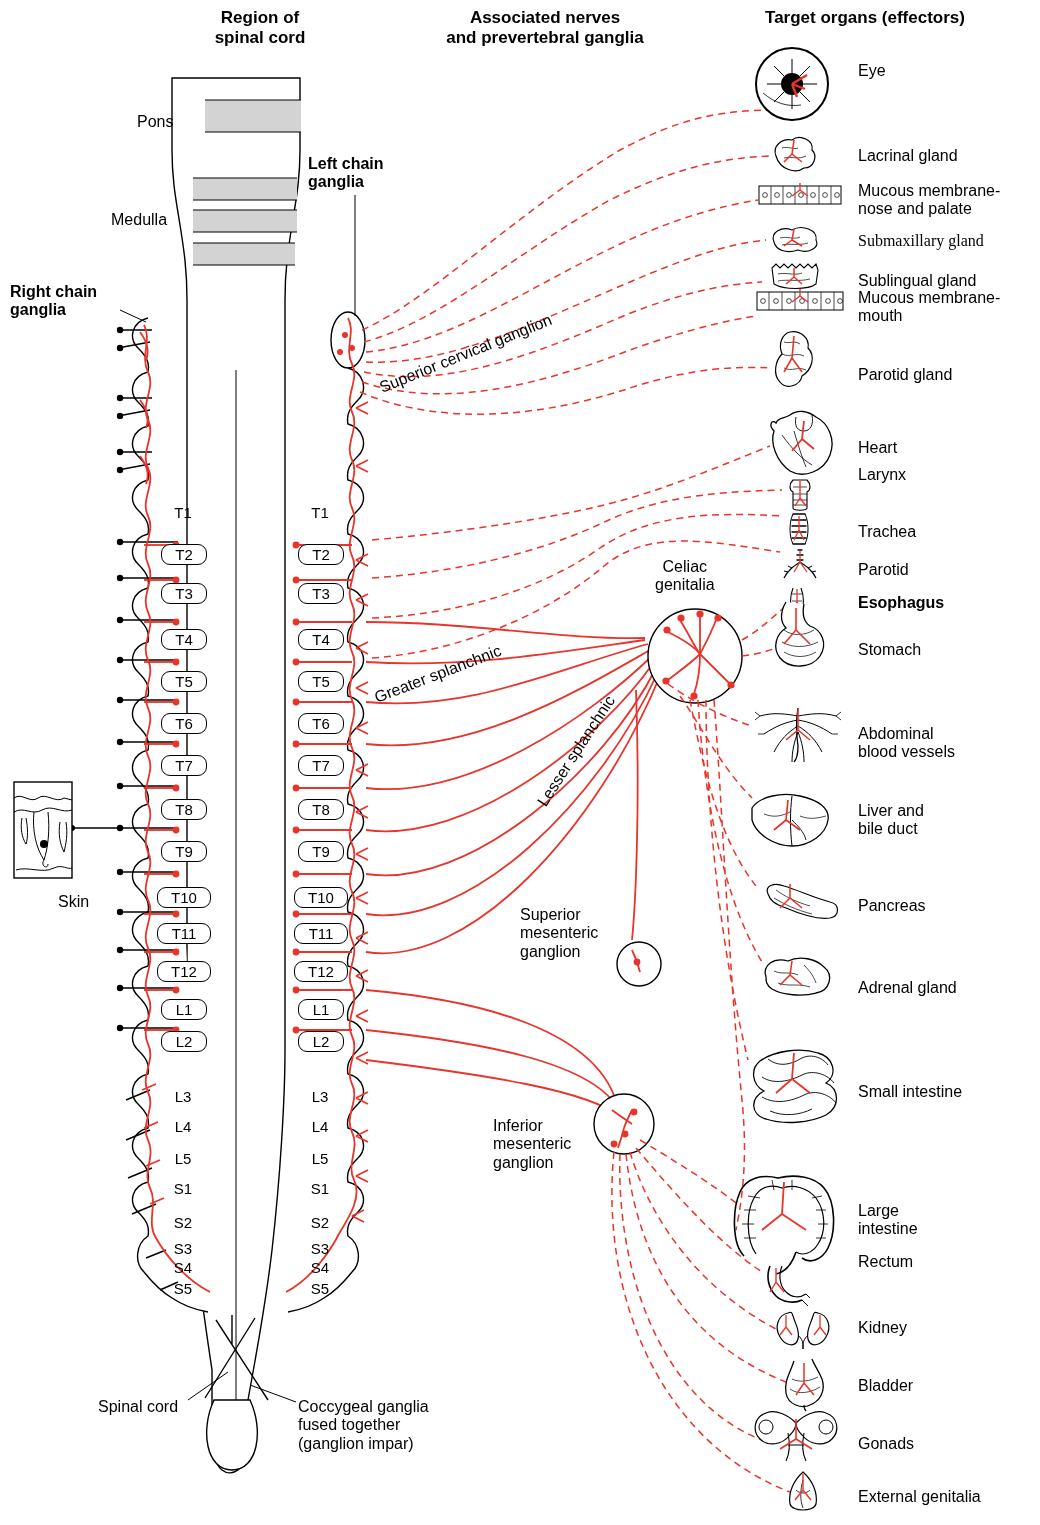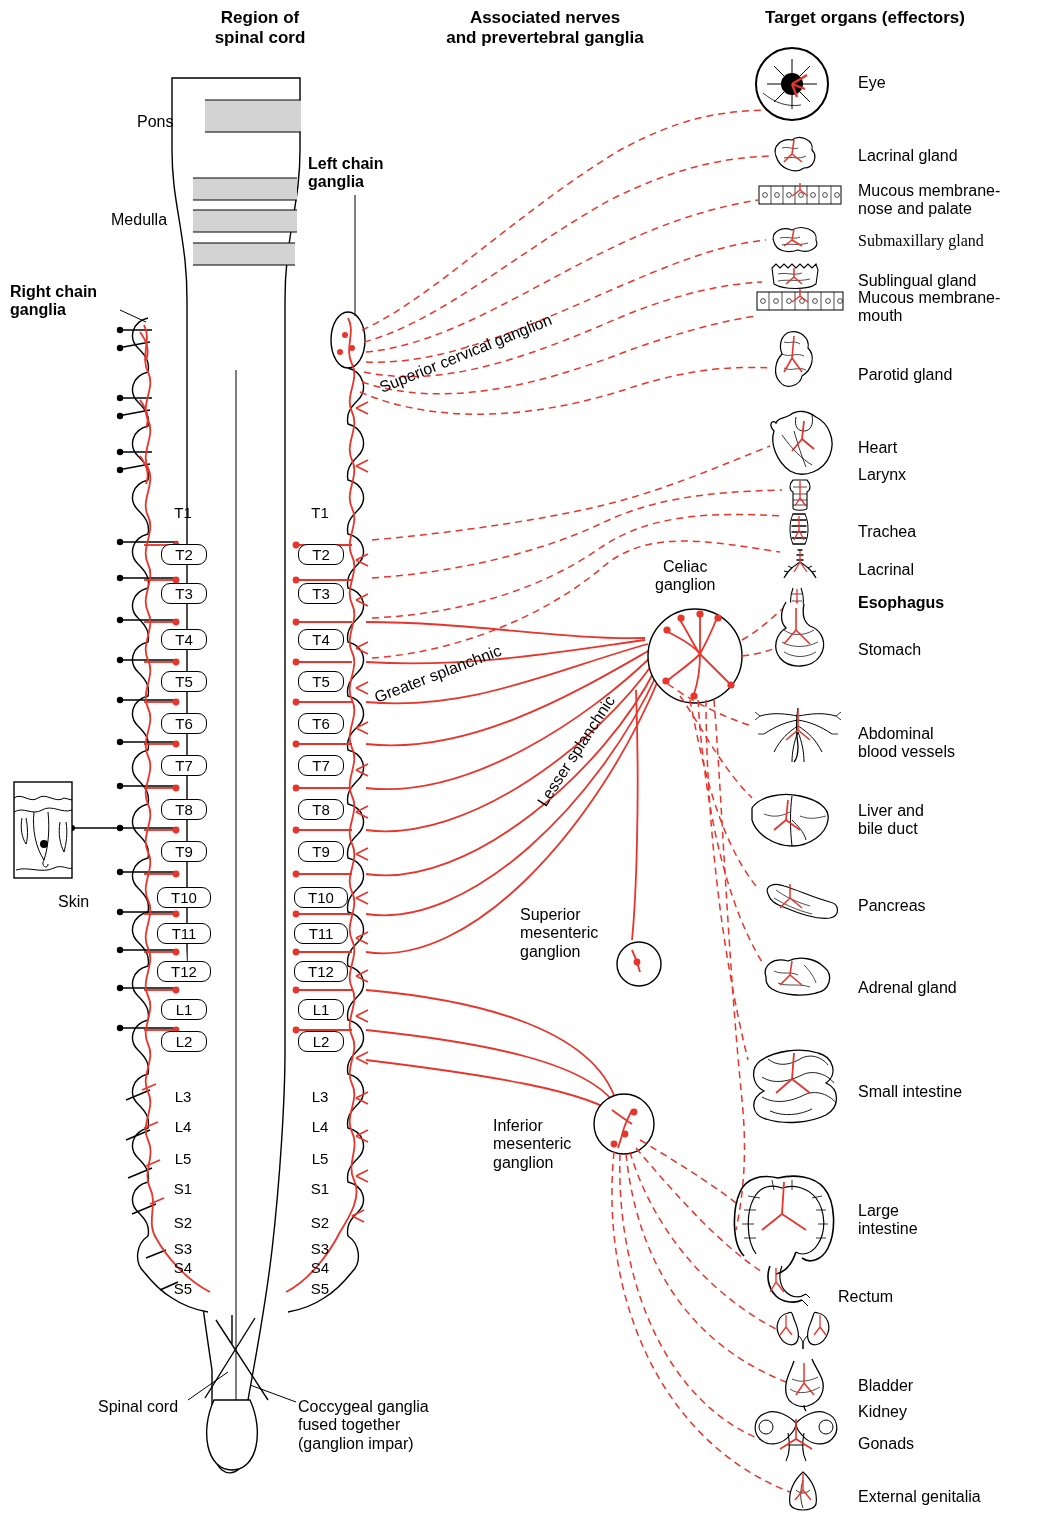--- a/index.html
+++ b/index.html
@@ -464,21 +464,21 @@
 
   <div class="lbl bold" style="left:10px;top:283px;">Right chain
 ganglia</div>
   <div class="lbl bold" style="left:308px;top:155px;">Left chain
 ganglia</div>
 
   <div class="lbl rot" style="left:377px;top:380px;transform:rotate(-22deg);">Superior cervical ganglion</div>
   <div class="lbl rot" style="left:372px;top:690px;transform:rotate(-21deg);">Greater splanchnic</div>
   <div class="lbl rot" style="left:534px;top:800px;transform:rotate(-57deg);">Lesser splanchnic</div>
   <div class="lbl" style="left:655px;top:558px;text-align:center;">Celiac
-ganglion</div>
+genitalia</div>
   <div class="lbl" style="left:520px;top:906px;">Superior
 mesenteric
 ganglion</div>
   <div class="lbl" style="left:493px;top:1117px;">Inferior
 mesenteric
 ganglion</div>
 
   <div class="lbl" style="left:58px;top:893px;">Skin</div>
   <div class="lbl" style="left:98px;top:1398px;">Spinal cord</div>
   <div class="lbl" style="left:298px;top:1398px;">Coccygeal ganglia
@@ -537,21 +537,21 @@
   <div id="organ-layer">
       <div class="organ" style="left: 753px; top: 45px;">
         <svg width="78" height="78" viewBox="0 0 78 78">
           <circle cx="39" cy="39" r="36" fill="#fff" stroke="#000" stroke-width="2"></circle>
           <circle cx="39" cy="39" r="11" fill="#000"></circle>
           <path d="M39 28 L39 14 M39 50 L39 64 M28 39 L14 39 M50 39 L64 39 M31 31 L21 21 M47 47 L57 57 M47 31 L57 21 M31 47 L21 57" stroke="#000" stroke-width="1"></path>
           <path d="M39 39 L54 30 M39 39 L52 44 M39 39 L44 52" stroke="#e8342a" stroke-width="2.4" fill="none"></path>
           <path d="M10 48 C22 58 34 62 48 60" stroke="#000" stroke-width="0.8" fill="none"></path>
         </svg>
       </div>
-      <div class="lbl" style="left: 858px; top: 74px;">Eye</div>
+      <div class="lbl" style="left: 858px; top: 62px;">Eye</div>
       <div class="organ" style="left: 768px; top: 134px;">
         <svg width="52" height="40" viewBox="0 0 52 40">
           <path d="M8 22 C4 12 14 4 24 6 C32 0 46 6 44 16 C50 22 46 34 36 34 C28 40 12 36 8 22 Z" fill="#fff" stroke="#000" stroke-width="1.2"></path>
           <path d="M14 14 C20 12 26 16 30 14 M16 24 C24 22 30 26 38 22" stroke="#000" stroke-width="0.7" fill="none"></path>
           <path d="M26 6 L24 20 M24 20 L16 28 M24 20 L34 28" stroke="#e8342a" stroke-width="1.6" fill="none"></path>
         </svg>
       </div>
       <div class="lbl" style="left: 858px; top: 147px;">Lacrinal gland</div>
       <div class="organ" style="left: 758px; top: 182px;">
         <svg width="84" height="26" viewBox="0 0 84 26">
@@ -635,21 +635,21 @@
       </div>
       <div class="lbl" style="left: 858px; top: 523px;">Trachea</div>
       <div class="organ" style="left: 780px; top: 548px;">
         <svg width="40" height="34" viewBox="0 0 40 34">
           <path d="M18 2 L22 2 M17 7 L23 7 M17 12 L23 12" stroke="#000" stroke-width="1.4" stroke-linecap="round"></path>
           <path d="M20 14 C14 18 8 22 4 30 M20 14 C26 18 32 22 36 30" stroke="#000" stroke-width="1.2" fill="none"></path>
           <path d="M12 20 L8 18 M8 24 L4 23 M28 20 L32 18 M32 24 L36 23" stroke="#000" stroke-width="1" fill="none"></path>
           <path d="M20 3 L20 14 M20 14 L14 24 M20 14 L27 24" stroke="#e8342a" stroke-width="1.3" fill="none"></path>
         </svg>
       </div>
-      <div class="lbl" style="left: 858px; top: 561px;">Lacrinal</div>
+      <div class="lbl" style="left: 858px; top: 561px;">Parotid</div>
       <div class="organ" style="left: 786px; top: 586px;">
         <svg width="22" height="30" viewBox="0 0 22 30">
           <path d="M7 2 C4 10 4 20 7 28 M15 2 C18 10 18 20 15 28" stroke="#000" stroke-width="1.1" fill="none"></path>
           <path d="M6 8 L16 8 M6 15 L16 15 M6 22 L16 22" stroke="#000" stroke-width="0.7"></path>
           <path d="M11 3 L11 16 M11 16 L7 25 M11 16 L16 25" stroke="#e8342a" stroke-width="1.3" fill="none"></path>
         </svg>
       </div>
       <div class="lbl" style="left: 858px; top: 594px; font-weight: bold;">Esophagus</div>
       <div class="organ" style="left: 770px; top: 600px;">
         <svg width="60" height="70" viewBox="0 0 60 70">
@@ -720,30 +720,30 @@
       <div class="lbl" style="left: 858px; top: 1202px;">Large
 intestine</div>
       <div class="organ" style="left: 760px; top: 1262px;">
         <svg width="52" height="46" viewBox="0 0 52 46">
           <path d="M10 4 C6 14 8 26 16 34 C22 40 34 42 42 38" fill="none" stroke="#000" stroke-width="1.6"></path>
           <path d="M22 4 C18 14 20 24 26 30 C32 36 40 36 46 32" fill="none" stroke="#000" stroke-width="1.2"></path>
           <path d="M42 38 L48 44 M46 32 L50 36" stroke="#000" stroke-width="1"></path>
           <path d="M16 6 L16 20 M16 20 L10 30 M16 20 L24 30" stroke="#e8342a" stroke-width="1.4" fill="none"></path>
         </svg>
       </div>
-      <div class="lbl" style="left: 838px; top: 1253px; margin-top: 35px;">Rectum</div>
+      <div class="lbl" style="left: 858px; top: 1253px;">Rectum</div>
       <div class="organ" style="left: 770px; top: 1305px;">
         <svg width="66" height="46" viewBox="0 0 66 46">
           <path d="M18 8 C8 10 4 22 10 32 C16 42 26 42 28 34 C30 26 26 20 24 14 C22 8 22 6 18 8 Z" fill="#fff" stroke="#000" stroke-width="1.2"></path>
           <path d="M48 8 C58 10 62 22 56 32 C50 42 40 42 38 34 C36 26 40 20 42 14 C44 8 44 6 48 8 Z" fill="#fff" stroke="#000" stroke-width="1.2"></path>
           <path d="M28 30 C32 34 34 38 33 44 M38 30 C34 34 32 38 33 44" stroke="#000" stroke-width="1" fill="none"></path>
           <path d="M16 10 L16 22 M16 22 L10 30 M16 22 L22 30 M50 10 L50 22 M50 22 L44 30 M50 22 L56 30" stroke="#e8342a" stroke-width="1.3" fill="none"></path>
         </svg>
       </div>
-      <div class="lbl" style="left: 858px; top: 1403px; text-align: center;">Kidney</div>
+      <div class="lbl" style="left: 858px; top: 1319px; text-align: center;">Kidney</div>
       <div class="organ" style="left: 780px; top: 1355px;">
         <svg width="52" height="56" viewBox="0 0 52 56">
           <path d="M14 6 C10 18 4 26 6 38 C8 50 22 54 30 50 C40 46 46 36 42 24 C38 14 34 10 32 4" fill="#fff" stroke="#000" stroke-width="1.3"></path>
           <path d="M24 50 C24 54 26 56 26 56" stroke="#000" stroke-width="1.2" fill="none"></path>
           <path d="M12 24 C20 28 30 26 38 22 M10 34 C18 40 30 38 40 32" stroke="#000" stroke-width="0.7" fill="none"></path>
           <path d="M24 8 L24 28 M24 28 L16 40 M24 28 L34 40" stroke="#e8342a" stroke-width="1.5" fill="none"></path>
         </svg>
       </div>
       <div class="lbl" style="left: 858px; top: 1377px;">Bladder</div>
       <div class="organ" style="left: 748px; top: 1405px;">

